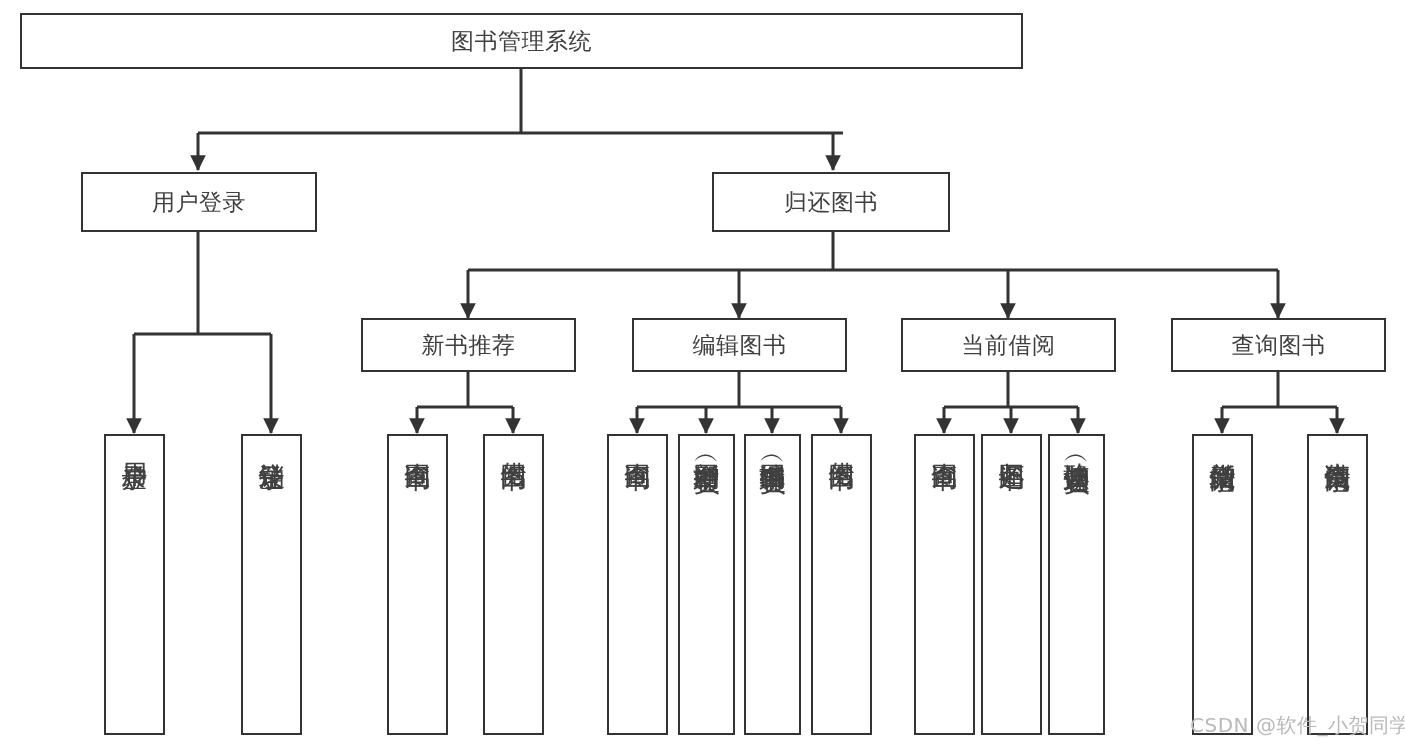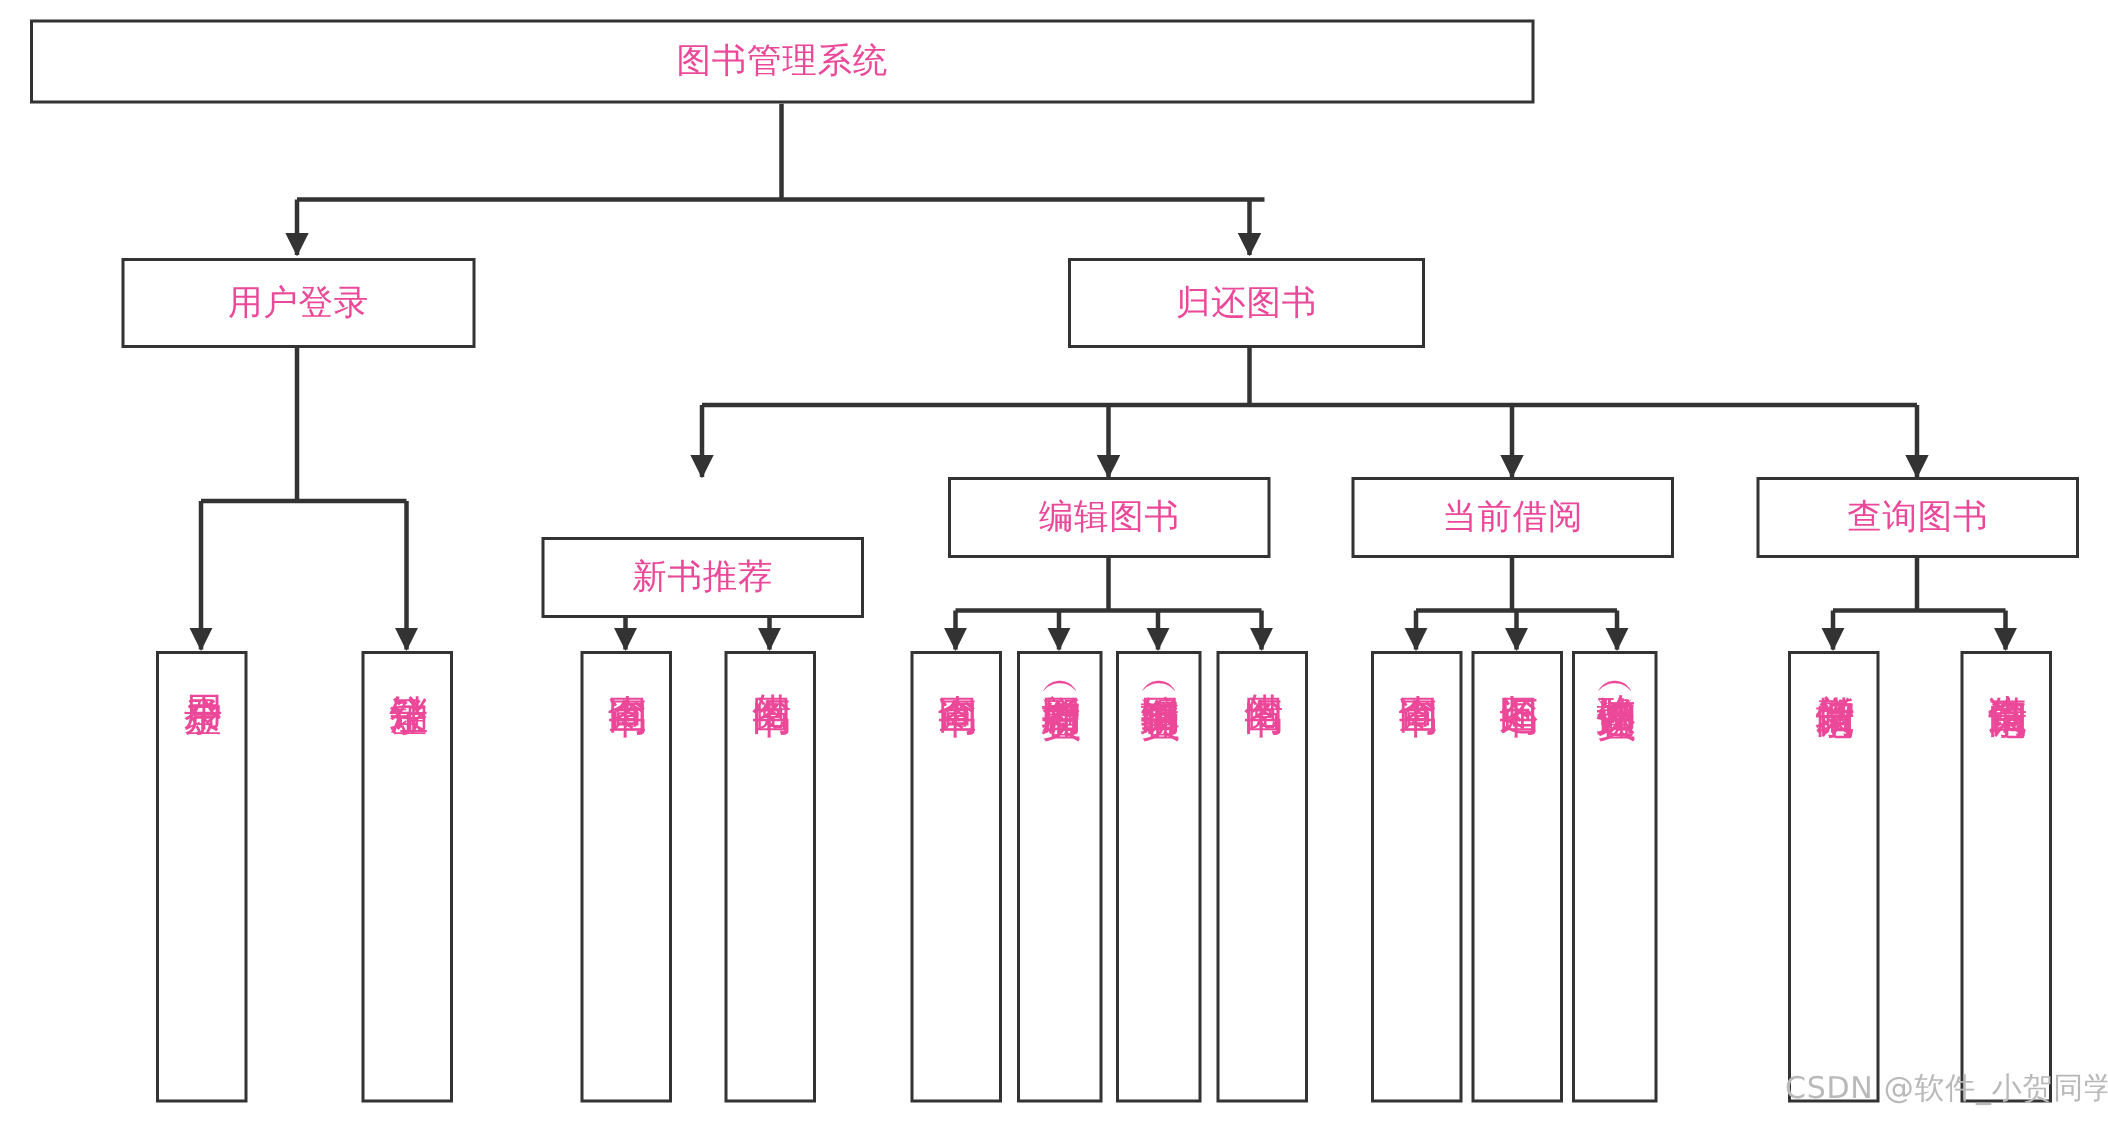--- a/index.html
+++ b/index.html
@@ -28,21 +28,21 @@
     pointer-events: none;
   }
   .node {
     position: absolute;
     box-sizing: border-box;
     background: #ffffff;
     border: 2px solid #333333;
     display: flex;
     align-items: center;
     justify-content: center;
-    color: #ec4899;
+    color: #404040;
   }
   .node-label {
     display: block;
     text-align: center;
     line-height: 1.16;
     white-space: nowrap;
   }
   .node.horizontal .node-label {
     font-size: 23px;
     letter-spacing: 0.5px;
@@ -132,21 +132,21 @@
   </div>
 
   <div class="node horizontal" style="left:81px; top:172px; width:236px; height:60px;">
     <span class="node-label">用户登录</span>
   </div>
 
   <div class="node horizontal" style="left:712px; top:172px; width:238px; height:60px;">
     <span class="node-label">归还图书</span>
   </div>
 
-  <div class="node horizontal" style="left:361px; top:318px; width:215px; height:54px;margin-top:40px;">
+  <div class="node horizontal" style="left:361px; top:318px; width:215px; height:54px;">
     <span class="node-label">新书推荐</span>
   </div>
 
   <div class="node horizontal" style="left:632px; top:318px; width:215px; height:54px;">
     <span class="node-label">编辑图书</span>
   </div>
 
   <div class="node horizontal" style="left:901px; top:318px; width:215px; height:54px;">
     <span class="node-label">当前借阅</span>
   </div>

